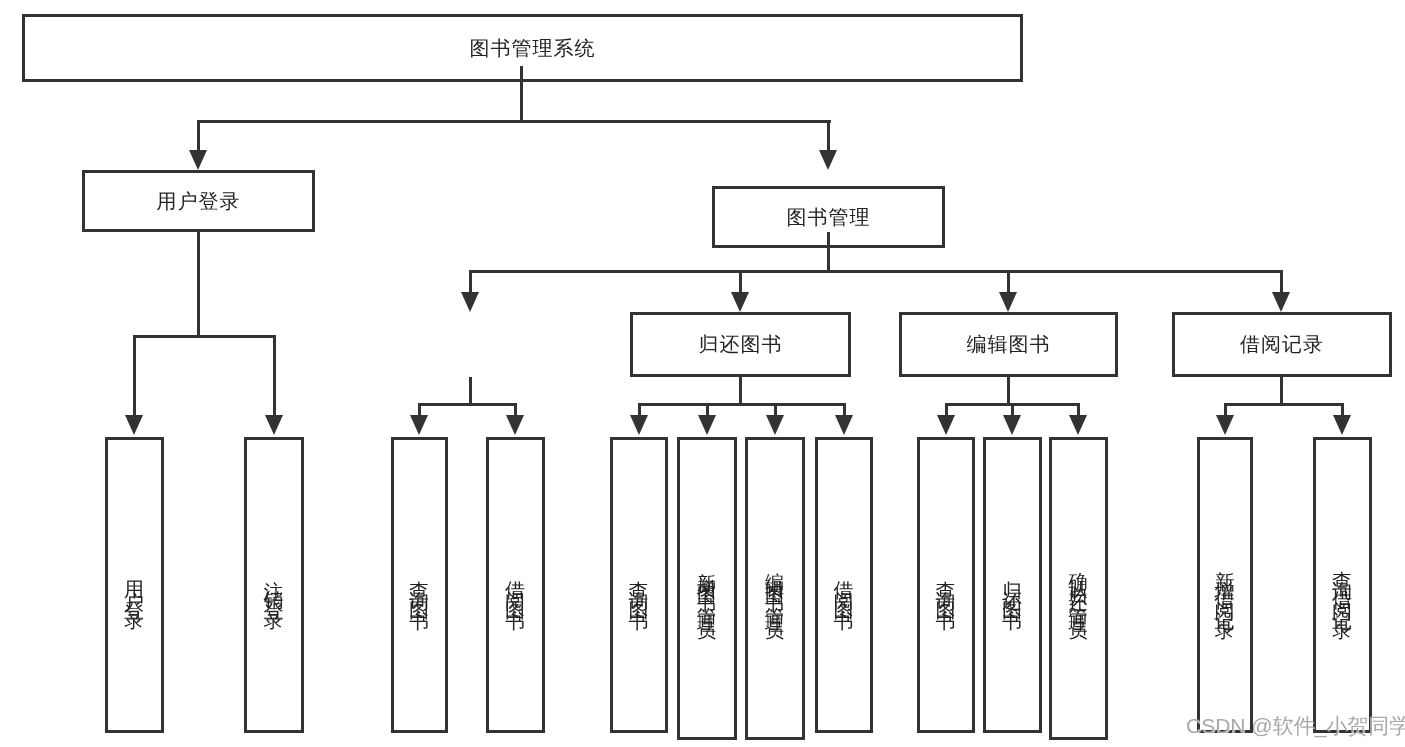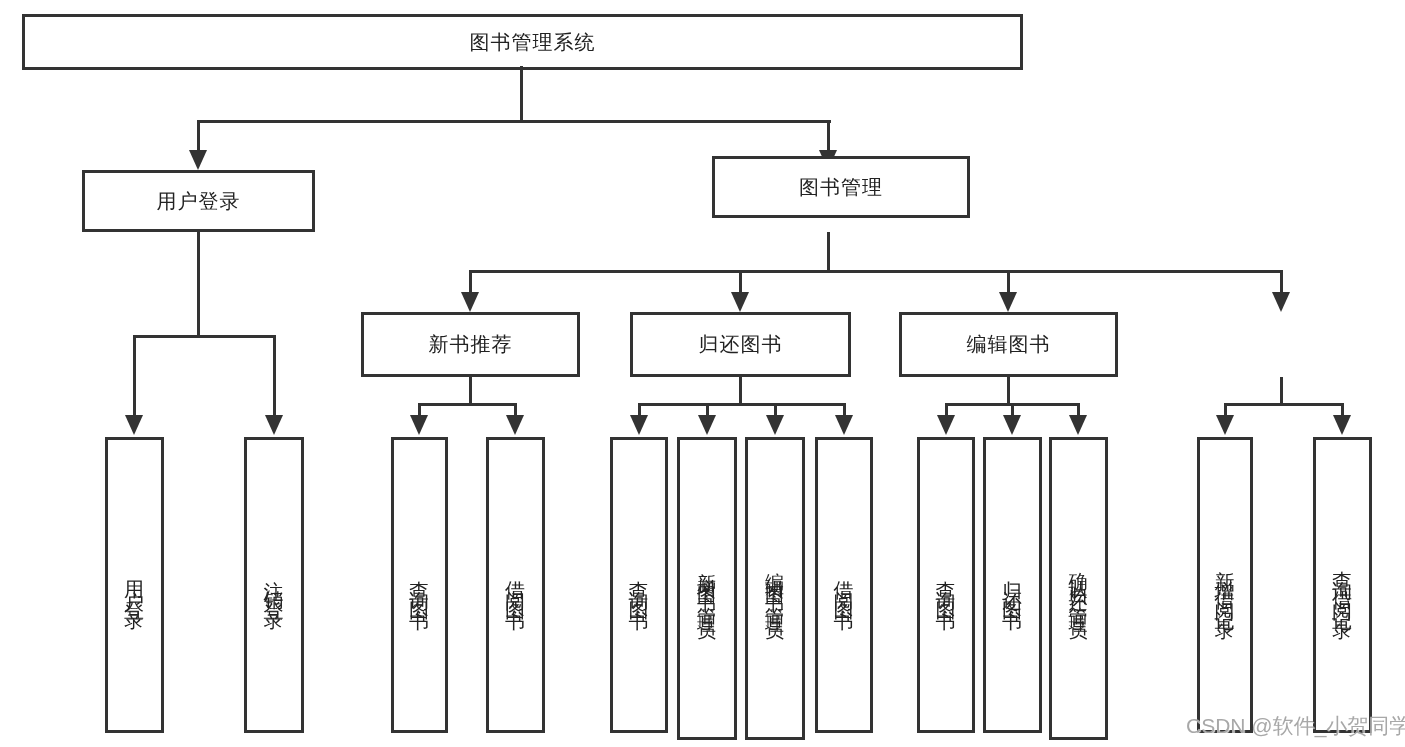--- a/index.html
+++ b/index.html
@@ -37,37 +37,37 @@
     position:absolute;left:1186px;top:712px;font-size:21px;
     color:var(--watermark);white-space:nowrap;z-index:5;
     text-shadow:1px 1px 1px rgba(255,255,255,0.85);
   }
 </style>
 </head>
 <body>
 
 <div class="canvas">
 
-  <div class="node h-node" style="left:22px;top:14px;width:1001px;height:56px;padding-left:20px;">
+  <div class="node h-node" style="left:22px;top:14px;width:1001px;height:68px;padding-left:20px;">
     <span>图书管理系统</span>
   </div>
 
   <div>
     <div class="vl" style="left:520px;top:66px;height:56px;"></div>
     <div class="hl" style="left:197px;top:120px;width:634px;"></div>
     <div class="vl" style="left:197px;top:120px;height:32px;"></div>
     <div class="ah" style="left:189px;top:150px;"></div>
     <div class="vl" style="left:827px;top:120px;height:32px;"></div>
     <div class="ah" style="left:819px;top:150px;"></div>
   </div>
 
   <div class="node h-node" style="left:82px;top:170px;width:233px;height:62px;">
     <span>用户登录</span>
   </div>
-  <div class="node h-node" style="left:712px;top:156px;width:258px;height:62px;">
+  <div class="node h-node" style="left:712px;top:186px;width:233px;height:62px;">
     <span>图书管理</span>
   </div>
 
   <div>
     <div class="vl" style="left:197px;top:232px;height:106px;"></div>
     <div class="hl" style="left:133px;top:335px;width:143px;"></div>
     <div class="vl" style="left:133px;top:335px;height:82px;"></div>
     <div class="ah" style="left:125px;top:415px;"></div>
     <div class="vl" style="left:273px;top:335px;height:82px;"></div>
     <div class="ah" style="left:265px;top:415px;"></div>
@@ -79,28 +79,28 @@
     <div class="vl" style="left:469px;top:270px;height:24px;"></div>
     <div class="ah" style="left:461px;top:292px;"></div>
     <div class="vl" style="left:739px;top:270px;height:24px;"></div>
     <div class="ah" style="left:731px;top:292px;"></div>
     <div class="vl" style="left:1007px;top:270px;height:24px;"></div>
     <div class="ah" style="left:999px;top:292px;"></div>
     <div class="vl" style="left:1280px;top:270px;height:24px;"></div>
     <div class="ah" style="left:1272px;top:292px;"></div>
   </div>
 
-  <div class="node h-node" style="left:361px;top:312px;width:219px;height:65px;">
-    <span>新书推荐</span>
-  </div>
   <div class="node h-node" style="left:630px;top:312px;width:221px;height:65px;">
     <span>归还图书</span>
   </div>
   <div class="node h-node" style="left:899px;top:312px;width:219px;height:65px;">
     <span>编辑图书</span>
+  </div>
+  <div class="node h-node" style="left:1172px;top:312px;width:220px;height:65px;">
+    <span>借阅记录</span>
   </div>
 
   <div>
     <div class="vl" style="left:469px;top:377px;height:29px;"></div>
     <div class="hl" style="left:418px;top:403px;width:99px;"></div>
     <div class="vl" style="left:418px;top:403px;height:14px;"></div>
     <div class="ah" style="left:410px;top:415px;"></div>
     <div class="vl" style="left:514px;top:403px;height:14px;"></div>
     <div class="ah" style="left:506px;top:415px;"></div>
   </div>

